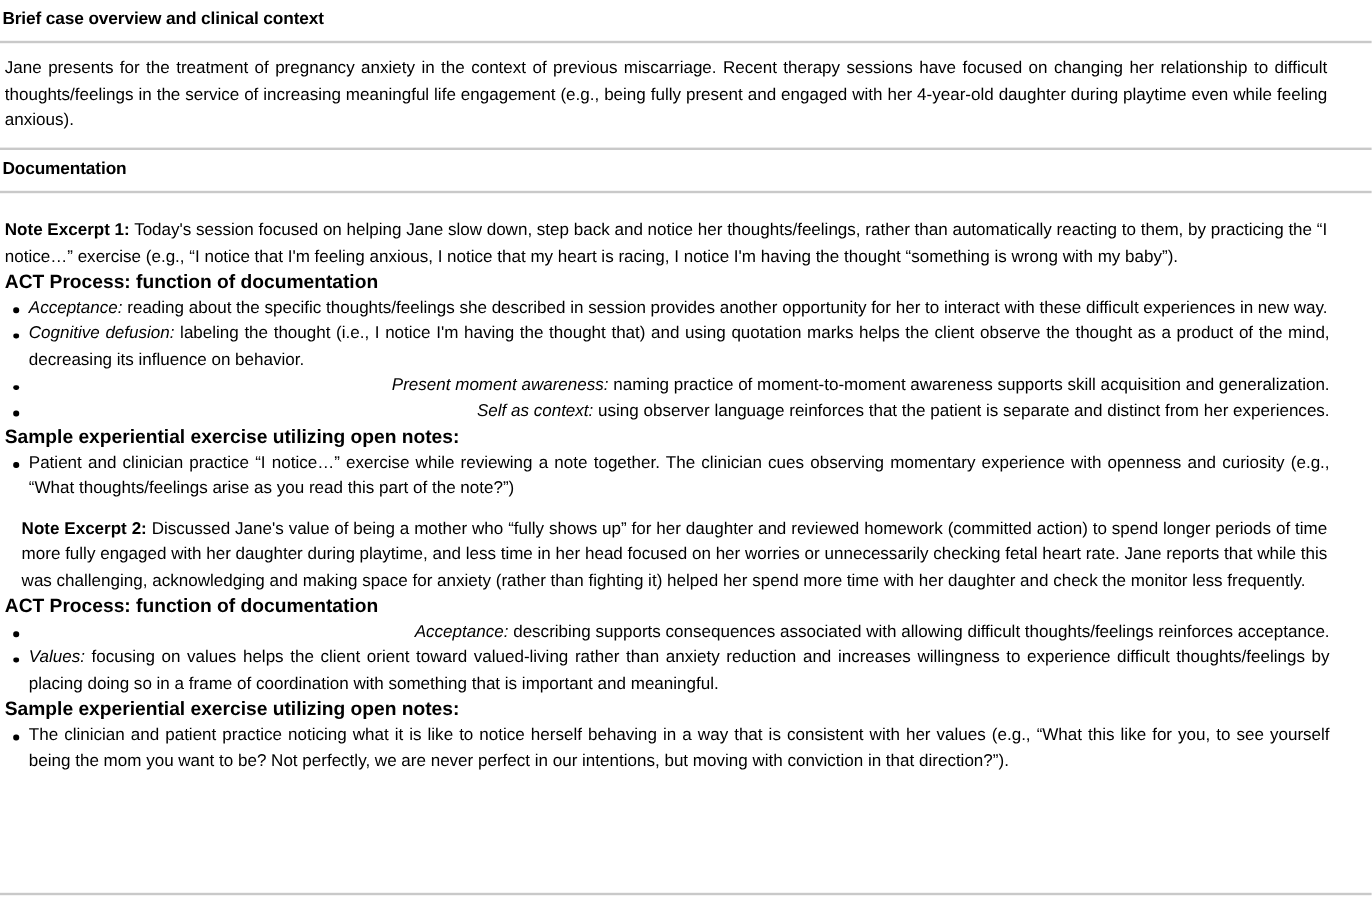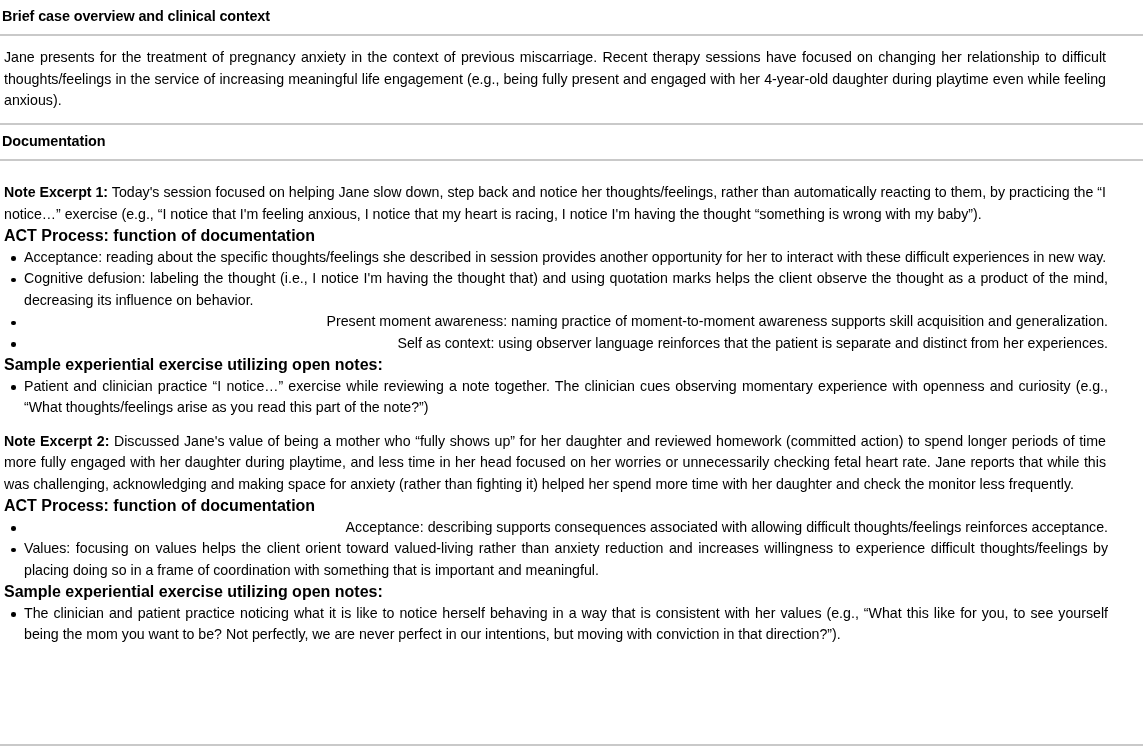--- a/index.html
+++ b/index.html
@@ -36,21 +36,21 @@
     padding: 8px 0 9px 2px;
     letter-spacing: -0.1px;
   }
   .para {
     font-size: 14.2px;
     line-height: 21.5px;
     text-align: justify;
     padding: 0 2px 0 2px;
     hyphens: none;
   }
-  .block-gap-top { padding-top: 12px; }
+  .block-gap-top { padding-top: 12px; margin-left: 14px; }
   .subhdr {
     font-weight: bold;
     font-size: 16px;
     line-height: 21.5px;
     padding-left: 2px;
   }
   ul.bullets {
     list-style: none;
     margin: 0;
     padding: 0;
@@ -66,21 +66,21 @@
     content: "";
     position: absolute;
     left: 9px;
     top: 9.5px;
     width: 4.5px;
     height: 4.5px;
     background: #000;
     border-radius: 50%;
   }
   ul.bullets li.nojustify { text-align: right; }
-  .it { }
+  .it { font-style: italic; }
   .body-wrap { padding: 11px 6px 11px 2px; }
   .notes-wrap { padding: 21px 6px 0 2px; }
   .lead-label { font-weight: bold; }
 </style>
 </head>
 <body>
 
 <div class="page">
 
   <div class="hdr">Brief case overview and clinical context</div>

